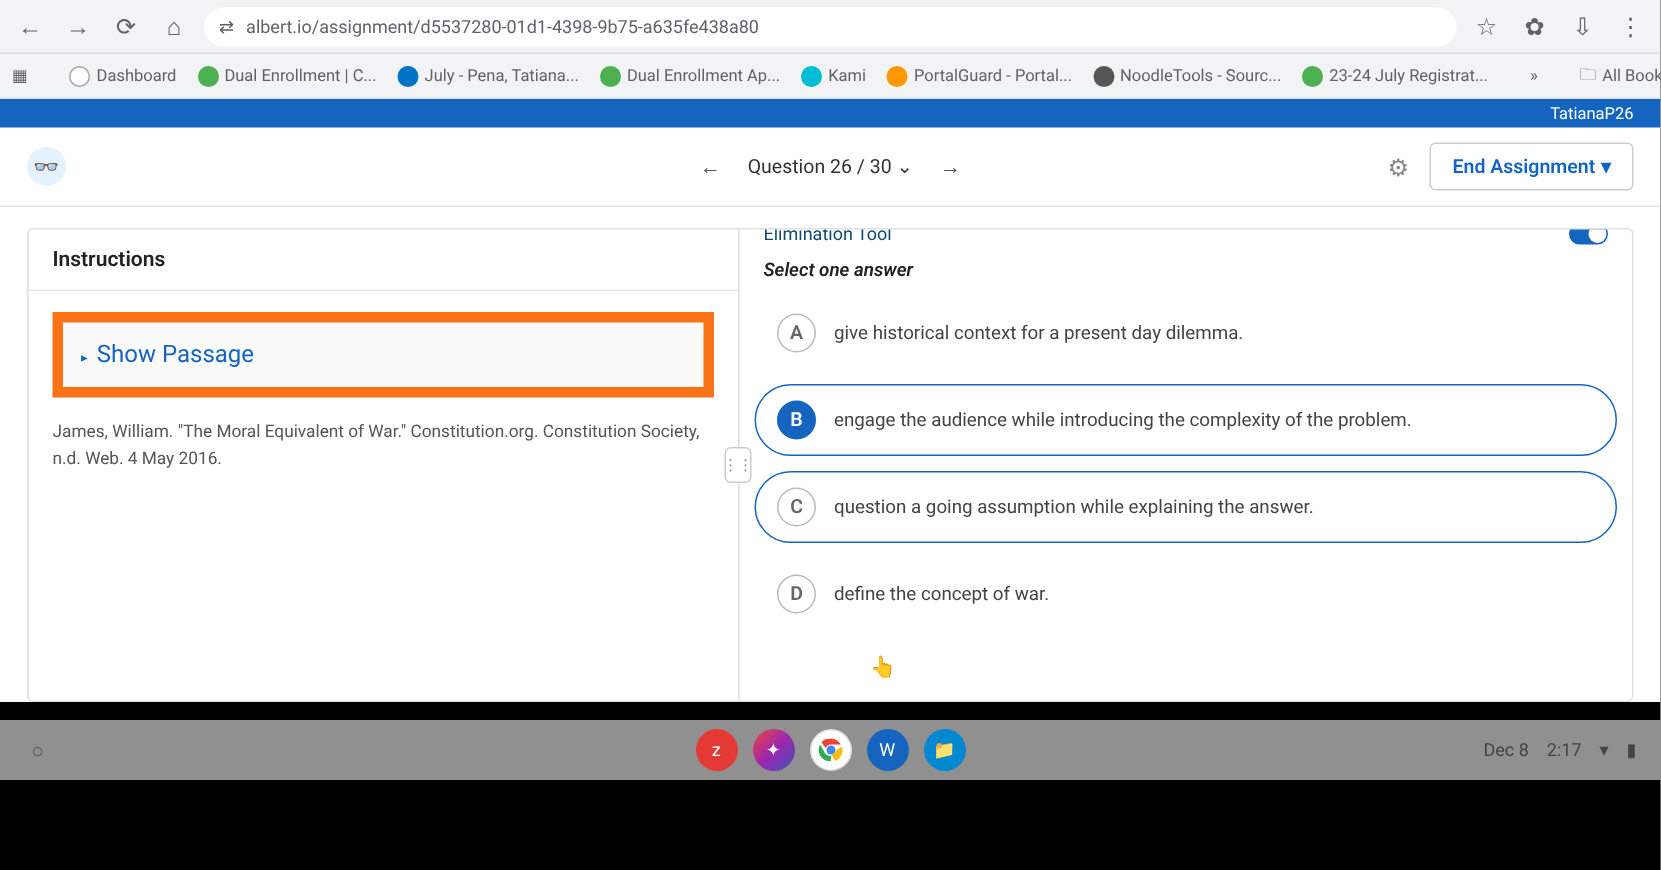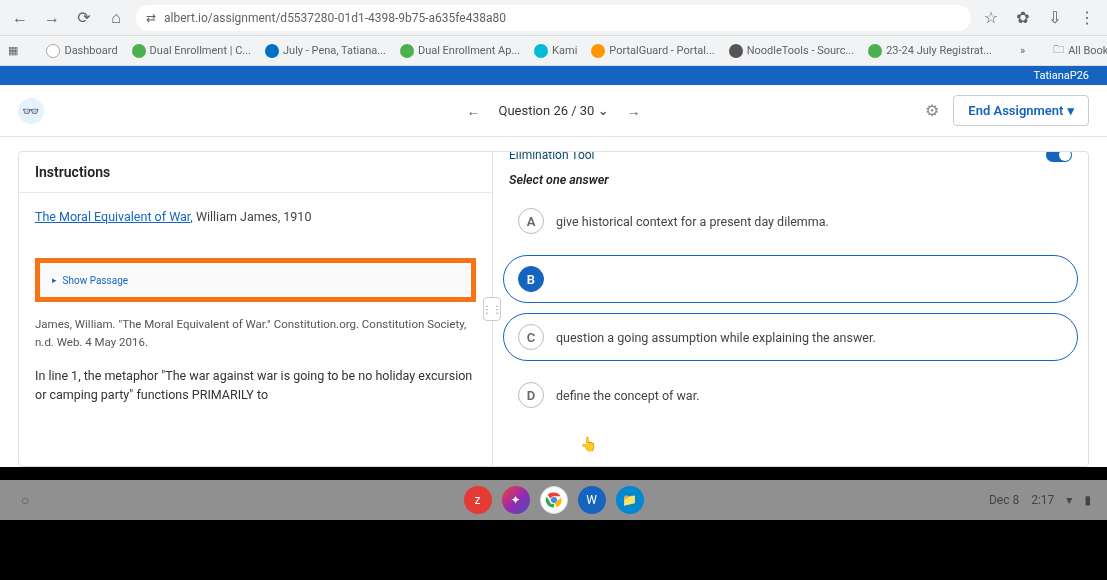--- a/index.html
+++ b/index.html
@@ -25,21 +25,21 @@
 .gear-c { margin-left: auto; color: #888; cursor: pointer; }
 .end-btn { margin-left: 14px; background: #fff; border: 1px solid #ccc; border-radius: 4px; padding: 7px 14px; font-size: 13px; color: #1565c0; font-weight: 600; cursor: pointer; display: flex; align-items: center; gap: 4px; }
 
 .content { display: flex; padding: 14px 18px 0; gap: 0; height: 330px; }
 .card { background: #fff; border: 1px solid #e0e0e0; border-radius: 4px; overflow: hidden; }
 .card-l { flex: 0 0 475px; margin-right: -1px; border-top-right-radius: 0; border-bottom-right-radius: 0;}
 .card-r { flex: 1; border-top-left-radius: 0; border-bottom-left-radius: 0;}
 .card-h { padding: 12px 16px; font-size: 14px; font-weight: 600; color: #222; border-bottom: 1px solid #e8e8e8; }
 .card-b { padding: 14px 16px; font-size: 12.5px; color: #444; line-height: 1.55; }
 .src-title { color: #1565c0; text-decoration: underline; margin-bottom: 16px; display: inline-block; }
-.show-pass { border: 5px solid #f97316; background: #fafafa; padding: 9px 12px; font-size: 10px; color: #1565c0; cursor: pointer; margin-bottom: 14px; display: flex; align-items: center; gap: 6px; }
+.show-pass { border: 7px solid #f97316; background: #fafafa; padding: 9px 12px; font-size: 16px; color: #1565c0; cursor: pointer; margin-bottom: 14px; display: flex; align-items: center; gap: 6px; }
 .cit { font-size: 11.5px; color: #555; margin-bottom: 14px; }
 .stem { font-size: 12.5px; color: #333; }
 
 .elim-row { display: flex; align-items: flex-end; justify-content: space-between; padding: 0 16px 0; font-size: 12px; color: #0c4a6e; margin-top:-4px; margin-bottom:4px;}
 .toggle { width: 26px; height: 14px; border-radius: 8px; background: #1565c0; position: relative; }
 .toggle::after { content: ""; position: absolute; right: 1px; top: 1px; width: 12px; height: 12px; border-radius: 50%; background: #fff; }
 .sel-one { padding: 6px 16px 10px; font-size: 12.5px; font-weight: 600; color: #222; font-style: italic; }
 
 .opts { padding: 0 10px; }
 .opt { display: flex; align-items: center; gap: 12px; padding: 10px 14px; border: 1.5px solid transparent; border-radius: 26px; margin-bottom: 10px; cursor: pointer; font-size: 12.5px; color: #444; }
@@ -139,47 +139,44 @@
     <div class="end-btn">
         <span>End Assignment</span>
         <span>▾</span>
       </div>
   </div>
 
   <div class="content">
     <div class="card card-l">
       <div class="card-h">Instructions</div>
       <div class="card-b">
-        <div style="margin-bottom:16px;">
-          <span class="src-title">The Moral Equivalent of War,</span><span> William James, 1910</span>
-        </div>
         <div class="show-pass">
             <span class="chev"></span>
             <span>Show Passage</span>
           </div>
         <div class="cit">James, William. "The Moral Equivalent of War." Constitution.org. Constitution Society, n.d. Web. 4 May 2016.</div>
-        <div class="stem">In line 1, the metaphor "The war against war is going to be no holiday excursion or camping party" functions PRIMARILY to</div>
       </div>
     </div>
 
     <div class="divider-handle">⋮⋮</div>
 
     <div class="card card-r">
       <div class="elim-row">
         <span>Elimination Tool</span>
         <span class="toggle"></span>
       </div>
       <div class="sel-one">Select one answer</div>
       <div class="opts">
         <div class="opt">
           <div class="opt-letter">A</div>
           <div>give historical context for a present day dilemma.</div>
         </div>
         <div class="opt sel">
           <div class="opt-letter">B</div>
+          <div>engage the audience while introducing the complexity of the problem.</div>
         </div>
         <div class="opt hov">
           <div class="opt-letter">C</div>
           <div>question a going assumption while explaining the answer.</div>
         </div>
         <div class="opt">
           <div class="opt-letter">D</div>
           <div>define the concept of war.</div>
         </div>
       </div>

